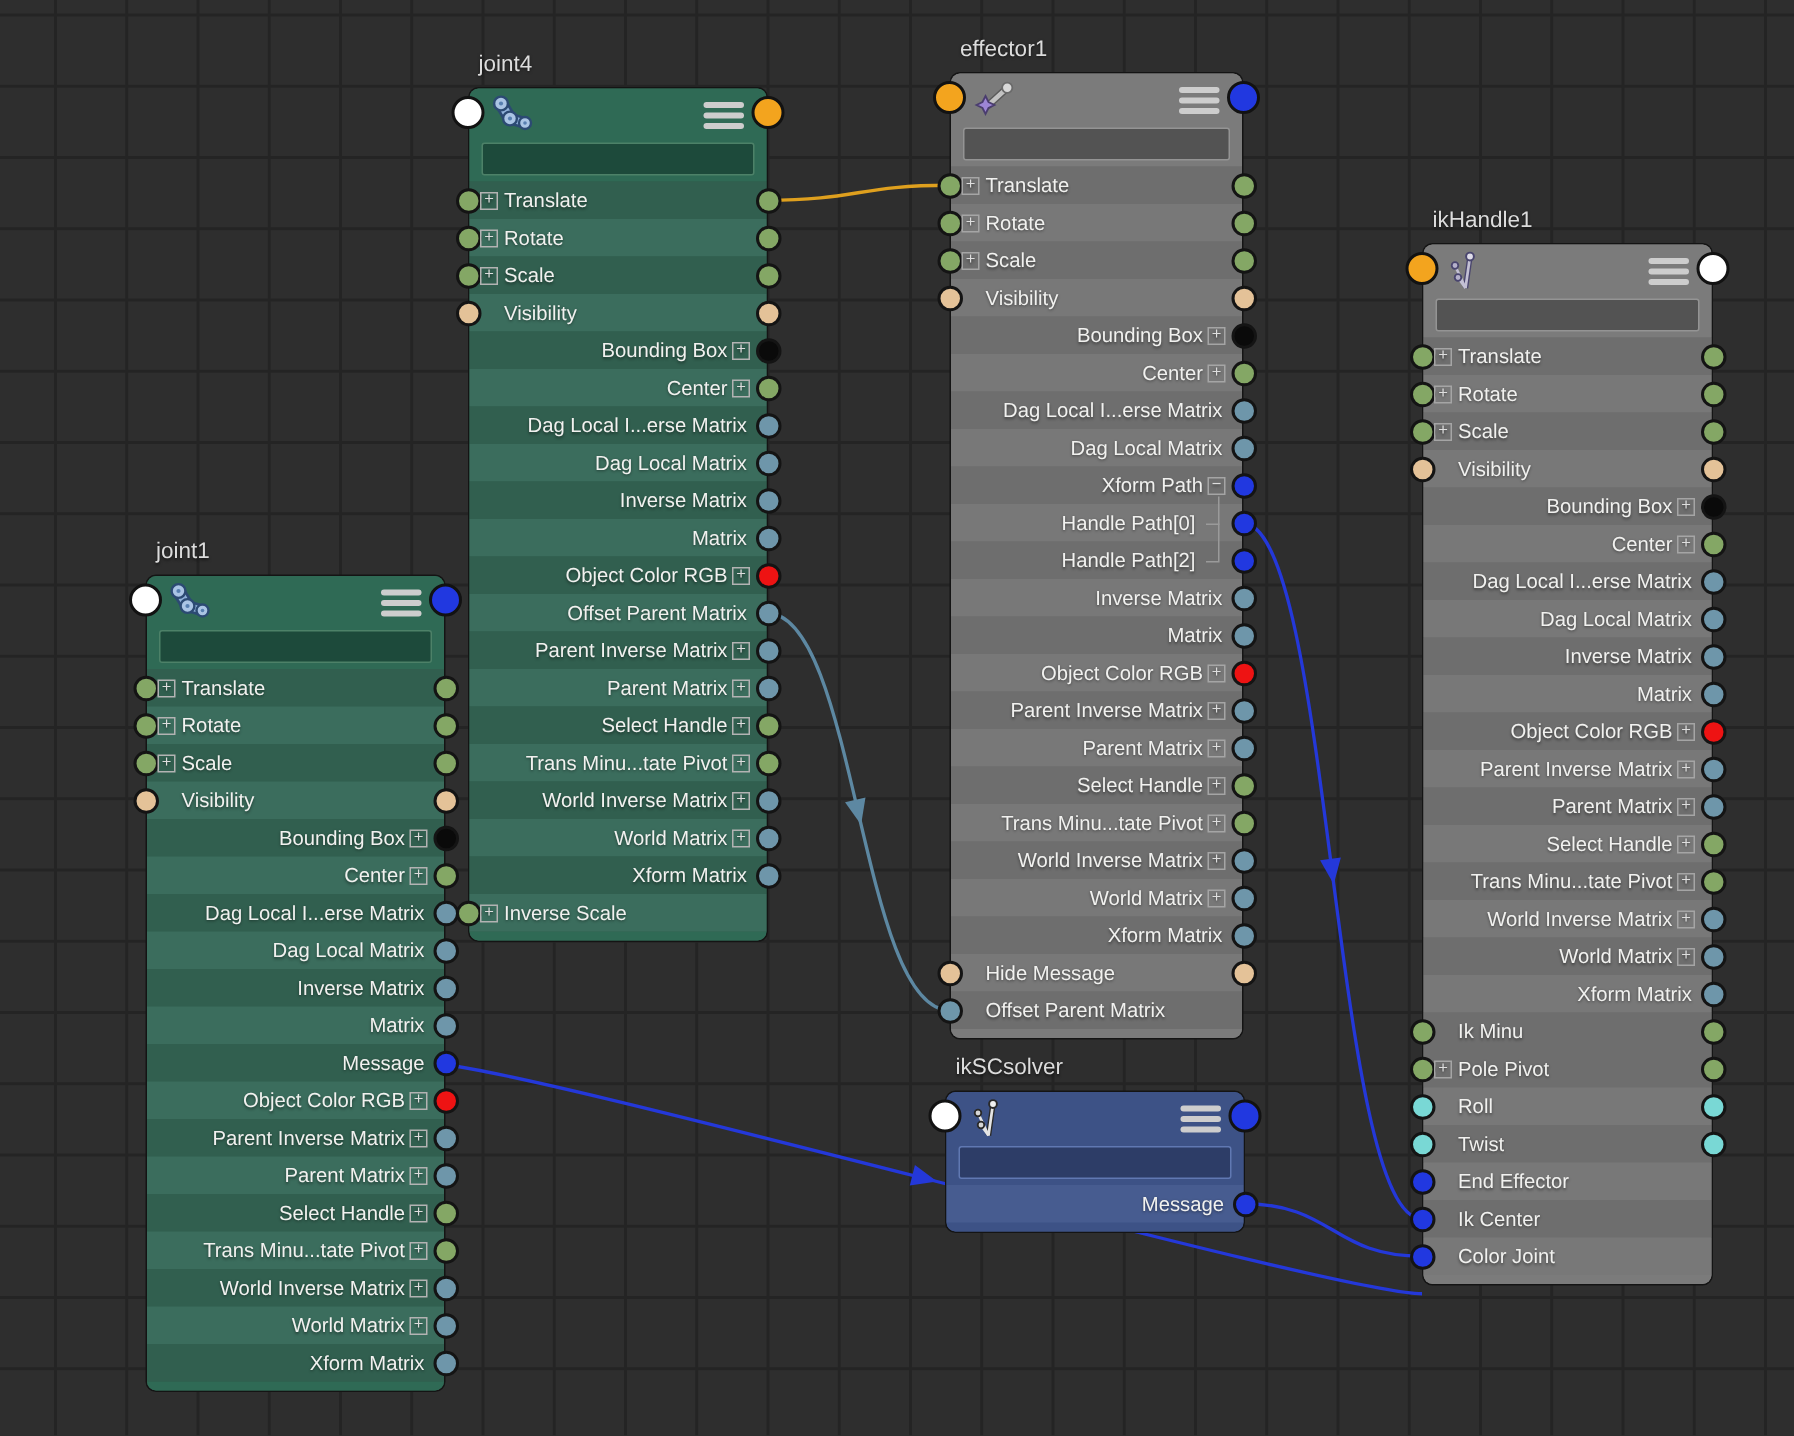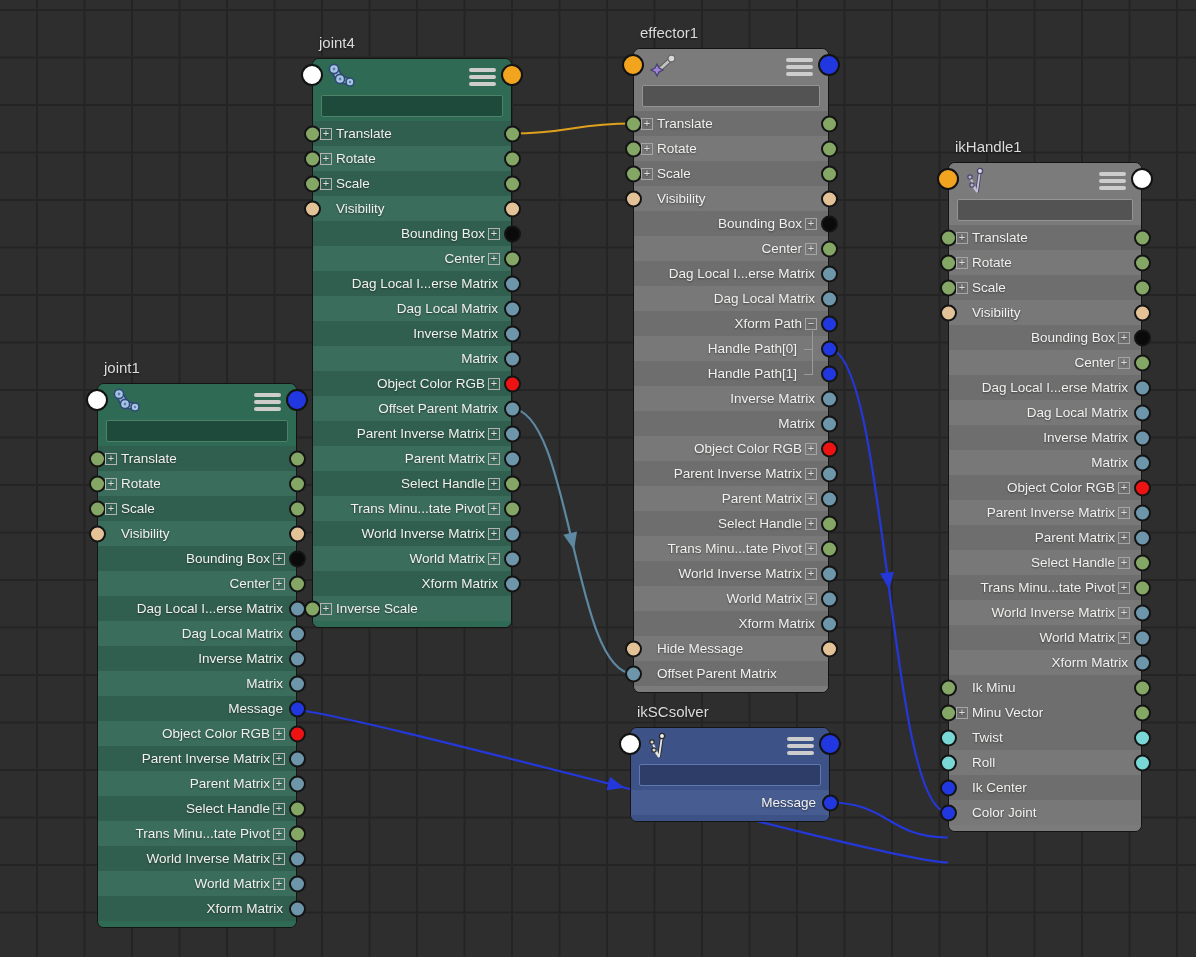--- a/index.html
+++ b/index.html
@@ -380,21 +380,21 @@
           <span>Xform Path</span>
           <span class="xbox r">−</span>
           <span class="dot out" style="background: rgb(33, 56, 224);"></span>
         </div>
         <div class="row right even treed">
           <span>Handle Path[0]</span>
           <span class="stub"></span>
           <span class="dot out" style="background: rgb(33, 56, 224);"></span>
         </div>
         <div class="row right odd treed">
-          <span>Handle Path[1]</span>
+          <span>Handle Path[2]</span>
           <span class="stub"></span>
           <span class="dot out" style="background: rgb(33, 56, 224);"></span>
         </div>
         <div class="row right even">
           <span>Inverse Matrix</span>
           <span class="dot out" style="background: rgb(110, 150, 170);"></span>
         </div>
         <div class="row right odd">
           <span>Matrix</span>
           <span class="dot out" style="background: rgb(110, 150, 170);"></span>
@@ -562,32 +562,36 @@
           <span class="dot out" style="background: rgb(110, 150, 170);"></span>
         </div>
         <div class="row left odd">
           <span class="dot in" style="background: rgb(132, 167, 101);"></span>
           <span>Ik Minu</span>
           <span class="dot out" style="background: rgb(132, 167, 101);"></span>
         </div>
         <div class="row left odd">
           <span class="dot in" style="background: rgb(132, 167, 101);"></span>
           <span class="xbox l">+</span>
-          <span>Minu Vector</span>
-          <span class="dot out" style="background: rgb(132, 167, 101);"></span>
+          <span>Pole Pivot</span>
+          <span class="dot out" style="background: rgb(132, 167, 101);"></span>
+        </div>
+        <div class="row left even">
+          <span class="dot in" style="background: rgb(121, 216, 213);"></span>
+          <span>Roll</span>
+          <span class="dot out" style="background: rgb(121, 216, 213);"></span>
         </div>
         <div class="row left odd">
           <span class="dot in" style="background: rgb(121, 216, 213);"></span>
           <span>Twist</span>
           <span class="dot out" style="background: rgb(121, 216, 213);"></span>
         </div>
         <div class="row left even">
-          <span class="dot in" style="background: rgb(121, 216, 213);"></span>
-          <span>Roll</span>
-          <span class="dot out" style="background: rgb(121, 216, 213);"></span>
+          <span class="dot in" style="background: rgb(33, 56, 224);"></span>
+          <span>End Effector</span>
         </div>
         <div class="row left odd">
           <span class="dot in" style="background: rgb(33, 56, 224);"></span>
           <span>Ik Center</span>
         </div>
         <div class="row left even">
           <span class="dot in" style="background: rgb(33, 56, 224);"></span>
           <span>Color Joint</span>
         </div>
       </div>

